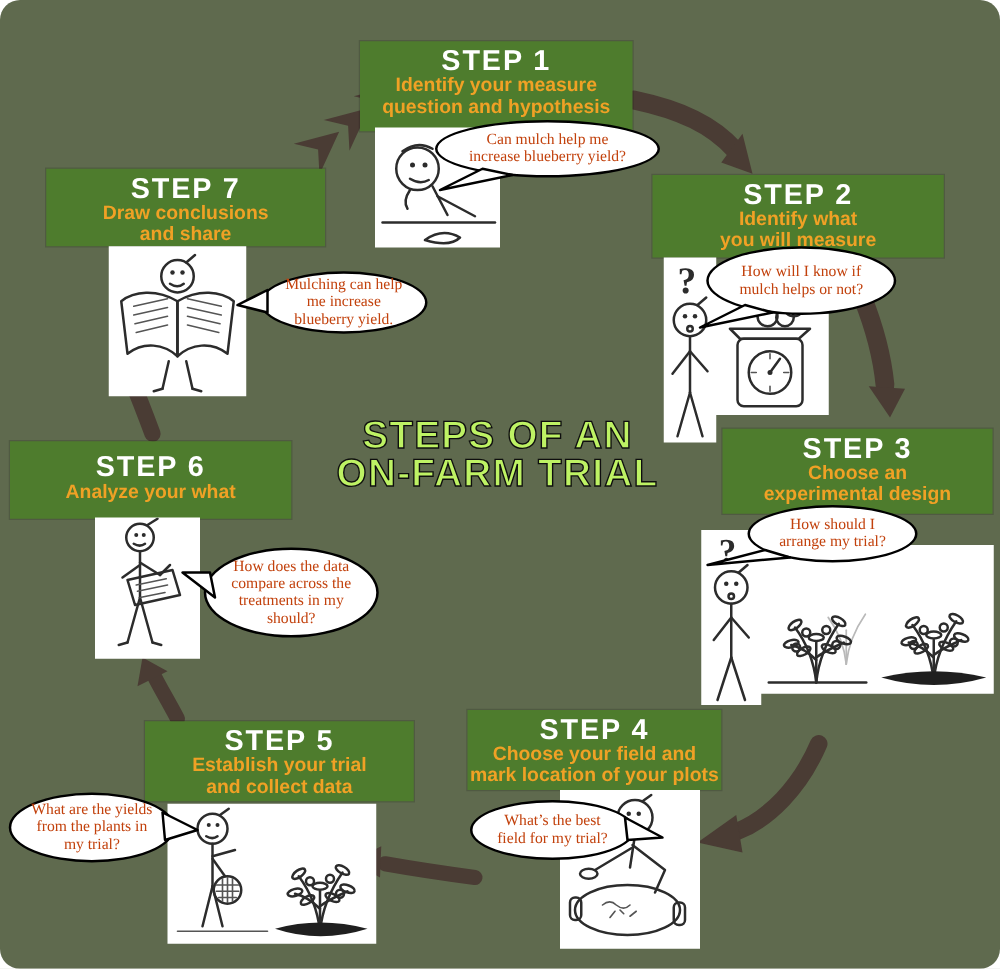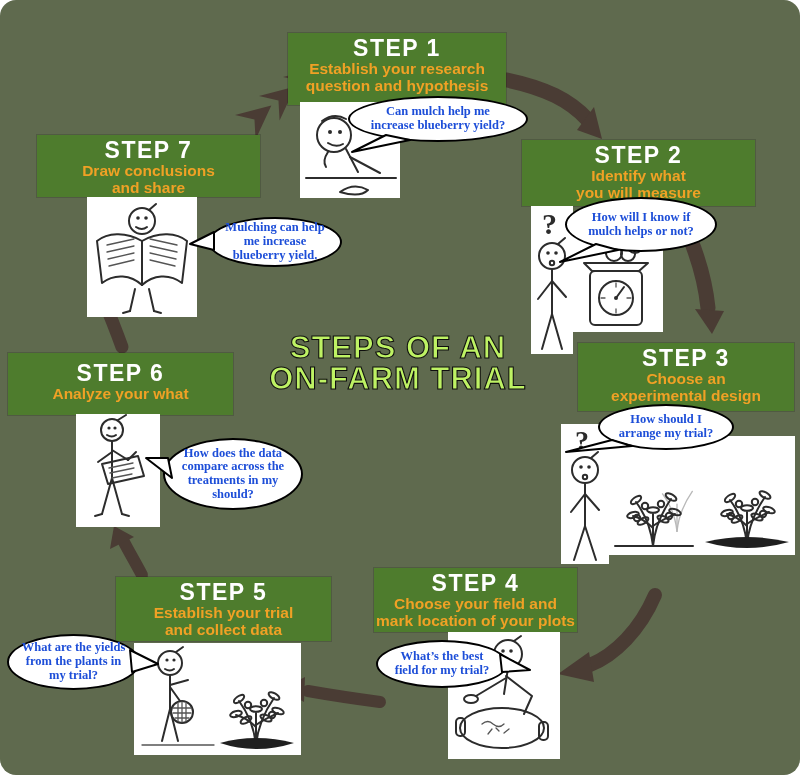--- a/index.html
+++ b/index.html
@@ -25,22 +25,22 @@
   .step-label{ color:#ffffff; font-weight:800; font-size:23px; letter-spacing:1.5px; line-height:1.05;}
   .step-desc{ color:#f0a125; font-weight:bold; font-size:15.5px; line-height:1.08; white-space:pre-line; margin-top:1px;}
   .panel{ position:absolute; background:#ffffff; z-index:20;}
   .panel svg{display:block;}
   .bubble{
     position:absolute; background:#ffffff; border:2.5px solid #000;
     border-radius:50%; display:flex; align-items:center; justify-content:center;
     text-align:center; z-index:30; box-sizing:border-box;
   }
   .bubble-text{
-    font-family:"Liberation Serif", serif; font-weight:bold;
-    font-size:12.5px; line-height:1.1; color:#1d4ed8; white-space:pre-line;
+    font-family:"Liberation Serif", serif; font-weight:normal;
+    font-size:12.5px; line-height:1.1; color:#c2410c; white-space:pre-line;
   }
   
   .s1box{left:288px; top:33px;  width:218px; height:72px;}
   .s2box{left:522px; top:140px; width:233px; height:66px;}
   .s3box{left:578px; top:343px; width:216px; height:68px;}
   .s4box{left:374px; top:568px; width:203px; height:64px;}
   .s5box{left:116px; top:577px; width:215px; height:64px;}
   .s6box{left:8px;   top:353px; width:225px; height:62px; padding-top:8px;}
   .s7box{left:37px;  top:135px; width:223px; height:62px;}
   
@@ -95,21 +95,21 @@
       <polygon points="114,526 110,549 134,537"></polygon>
       <polygon points="94,270 88,295 114,284"></polygon>
     </g>
   </svg>
 
   <div class="diagram-title">STEPS OF AN
 ON-FARM TRIAL</div>
 
   <div class="box s1box">
     <div class="step-label">STEP 1</div>
-    <div class="step-desc">Establish your research
+    <div class="step-desc">Identify your measure
 question and hypothesis</div>
   </div>
   <div class="box s2box">
     <div class="step-label">STEP 2</div>
     <div class="step-desc">Identify what
 you will measure</div>
   </div>
   <div class="box s3box">
     <div class="step-label">STEP 3</div>
     <div class="step-desc">Choose an

